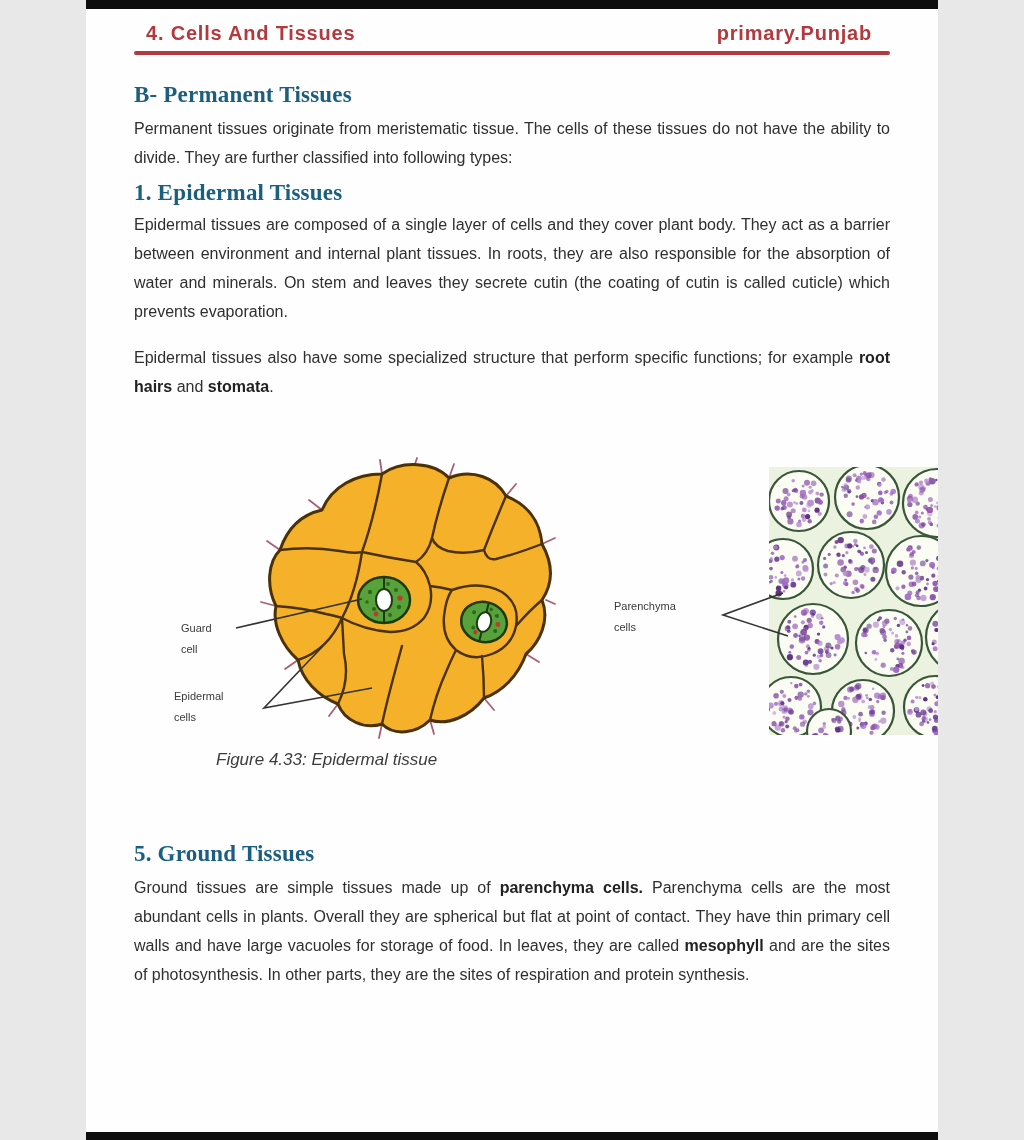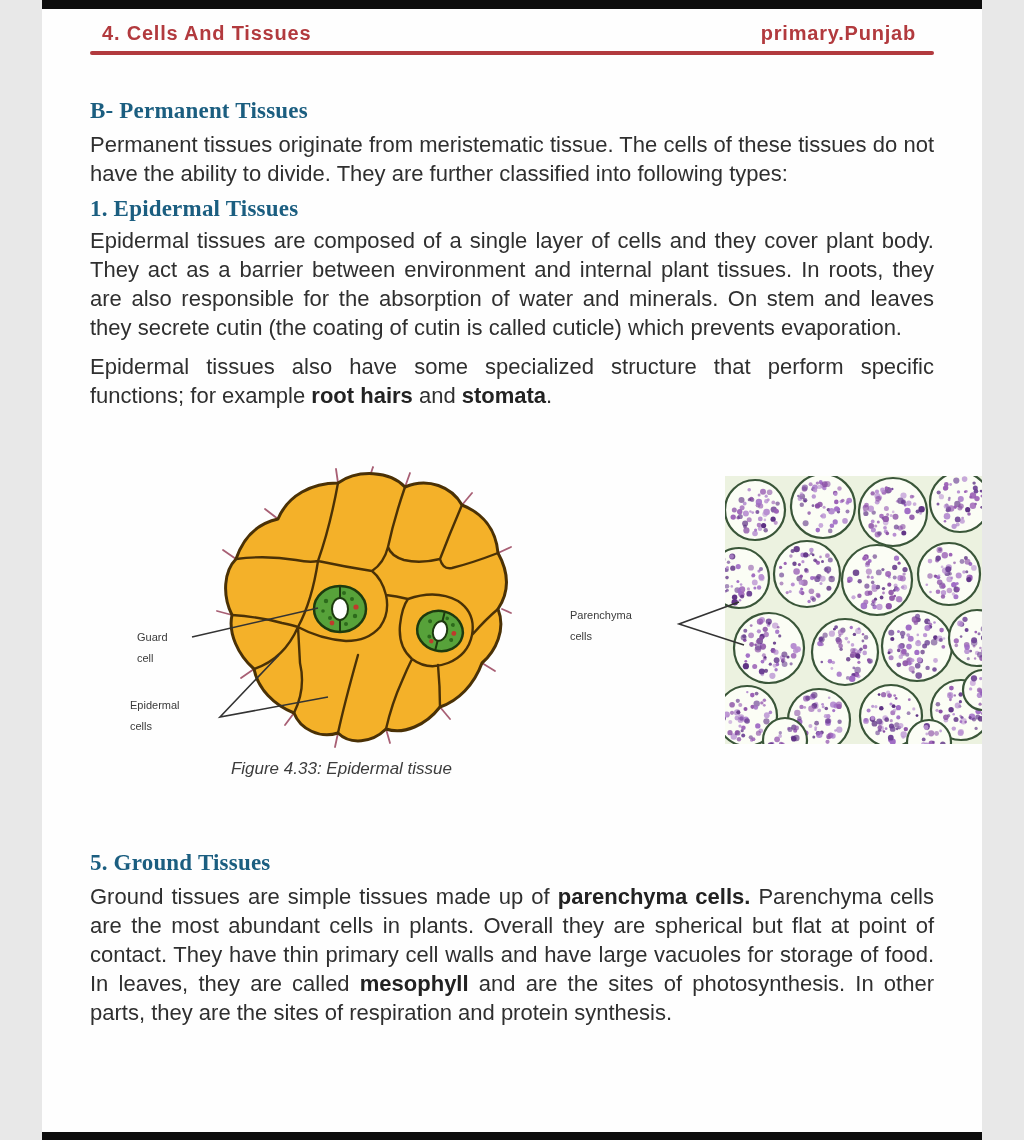--- a/index.html
+++ b/index.html
@@ -5,21 +5,21 @@
   :root{
     --header-red:#b23a3e;
     --heading-teal:#1b5e80;
     --body-text:#2f2f2f;
     --label-text:#3a3a3a;
   }
   *{margin:0;padding:0;box-sizing:border-box;}
   html,body{background:#e8e8e8;}
   .page{
     position:relative;
-    width:940px;height:1140px;
+    width:852px;height:1140px;
     margin:0 auto;
     background:#fefefe;
     font-family:"Liberation Sans", sans-serif;
     overflow:hidden;
   }
   .edge-bar{position:absolute;left:0;width:1024px;background:#0d0d0d;}
   .edge-bar.top{top:0;height:9px;}
   .edge-bar.bottom{bottom:0;height:8px;}
 
   header.doc-header{
@@ -34,26 +34,26 @@
     background:var(--header-red);border-radius:2px;
   }
 
   main{padding:0 48px;}
   h2.sec-heading{
     font-family:"Liberation Serif", serif;
     color:var(--heading-teal);
     font-size:23px;line-height:26px;font-weight:bold;
     letter-spacing:0.2px;
   }
-  h2.h-permanent{margin-top:43px;}
+  h2.h-permanent{margin-top:27px;}
   h2.h-epidermal{margin-top:8px;}
   h2.h-ground{margin-top:51px;}
   p.body-para{
     color:var(--body-text);
-    font-size:22px;line-height:29px;
+    font-size:16px;line-height:29px;
     text-align:justify;
     margin-top:6px;
   }
   p.body-para b{color:#222;}
 
   .figures{
     position:relative;
     margin:49px -48px 0 -48px;
     width:1024px;height:340px;
   }
@@ -61,21 +61,21 @@
   .fig-label{
     position:absolute;
     color:var(--label-text);
     font-size:11px;line-height:21px;
     white-space:pre-line;
   }
   .fig-caption{
     position:absolute;
     color:#3c3c3c;
     font-size:17px;font-style:italic;
-    text-align:right;width:280px;
+    text-align:left;width:280px;
   }
   #connector-overlay{left:0;top:0;z-index:3;pointer-events:none;}
   #epidermal-svg{left:158px;top:8px;z-index:1;}
   #micrograph-svg{left:683px;top:17px;z-index:1;}
 </style>
 </head>
 <body>
 
 <div class="page">
   <div class="edge-bar top"></div>
@@ -85,21 +85,21 @@
     <span>primary.Punjab</span>
   </header>
   <div class="header-rule"></div>
 
   <main>
     <h2 class="sec-heading h-permanent">B- Permanent Tissues</h2>
     <p class="body-para"><span>Permanent tissues originate from meristematic tissue. The cells of these tissues do not have the ability to divide. They are further classified into following types:</span></p>
 
     <h2 class="sec-heading h-epidermal">1. Epidermal Tissues</h2>
     <p class="body-para" style="margin-top:4px"><span>Epidermal tissues are composed of a single layer of cells and they cover plant body. They act as a barrier between environment and internal plant tissues. In roots, they are also responsible for the absorption of water and minerals. On stem and leaves they secrete cutin (the coating of cutin is called cuticle) which prevents evaporation.</span></p>
-    <p class="body-para" style="margin-top:10px"><span>Epidermal tissues also have some specialized structure that perform specific functions; for example </span><b>root hairs</b><span> and </span><b>stomata</b><span>.</span></p>
+    <p class="body-para" style="margin-top:17px"><span>Epidermal tissues also have some specialized structure that perform specific functions; for example </span><b>root hairs</b><span> and </span><b>stomata</b><span>.</span></p>
 
     <div class="figures">
 
       <svg id="epidermal-svg" width="312" height="292" viewBox="0 0 312 292" style="overflow:visible">
 
         <g stroke="#a85f74" stroke-width="1.8" stroke-linecap="round">
           <path d="M138,16 L136,2"></path>
             <path d="M170,9 L173,0"></path>
             <path d="M205,20 L210,6"></path>
           <path d="M262,38 L272,26"></path>

